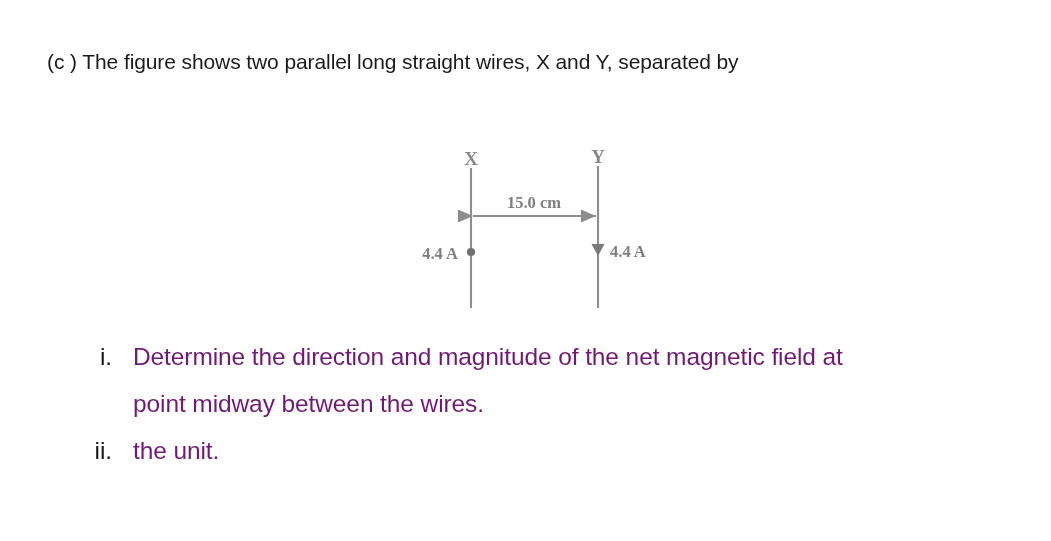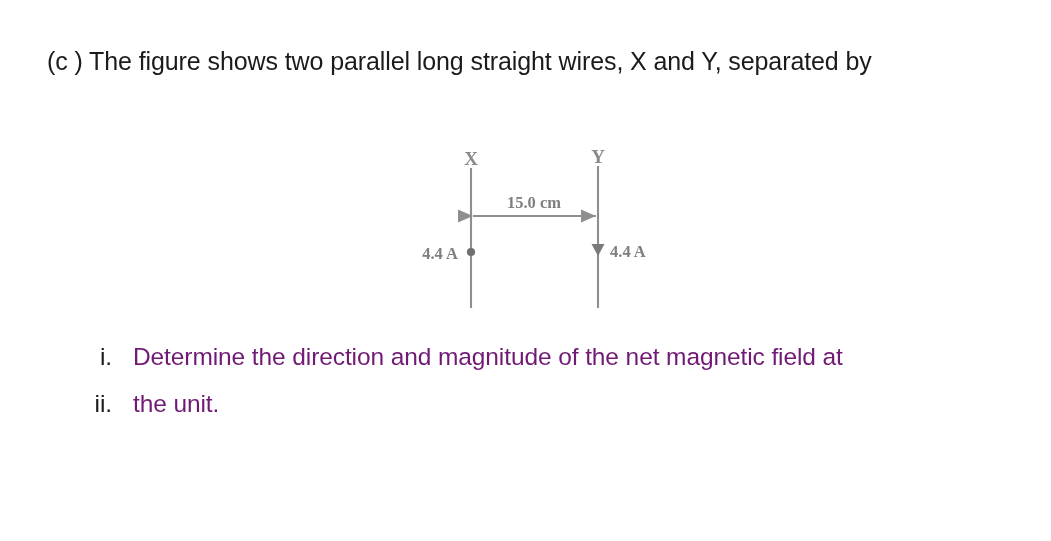--- a/index.html
+++ b/index.html
@@ -16,21 +16,21 @@
     color: #1b1b1b;
     -webkit-font-smoothing: antialiased;
   }
 
   
   .intro {
     position: absolute;
     left: 47px;
     top: 38px;
     width: 968px;
-    font-size: 25px;
+    font-size: 21px;
     line-height: 47px;
     letter-spacing: -0.1px;
     color: #1b1b1b;
   }
   .intro .line { display: block; white-space: nowrap; }
 
   
   .figure {
     position: absolute;
     left: 380px;
@@ -107,20 +107,21 @@
     <text x="230" y="117" text-anchor="start" font-family="'Liberation Serif', serif" font-size="16.5" font-weight="bold" fill="#7f7f7f">4.4 A</text>
   </svg>
 </div>
 
 <div class="items">
 
   <div class="item">
     <span class="marker">i.</span>
     <div class="body">
       <span class="line">Determine the direction and magnitude of the net magnetic field at</span>
+      <span class="line">point midway between the wires.</span>
     </div>
   </div>
 
   <div class="item">
     <span class="marker">ii.</span>
     <div class="body">
       <span class="line">the unit.</span>
     </div>
   </div>
 

